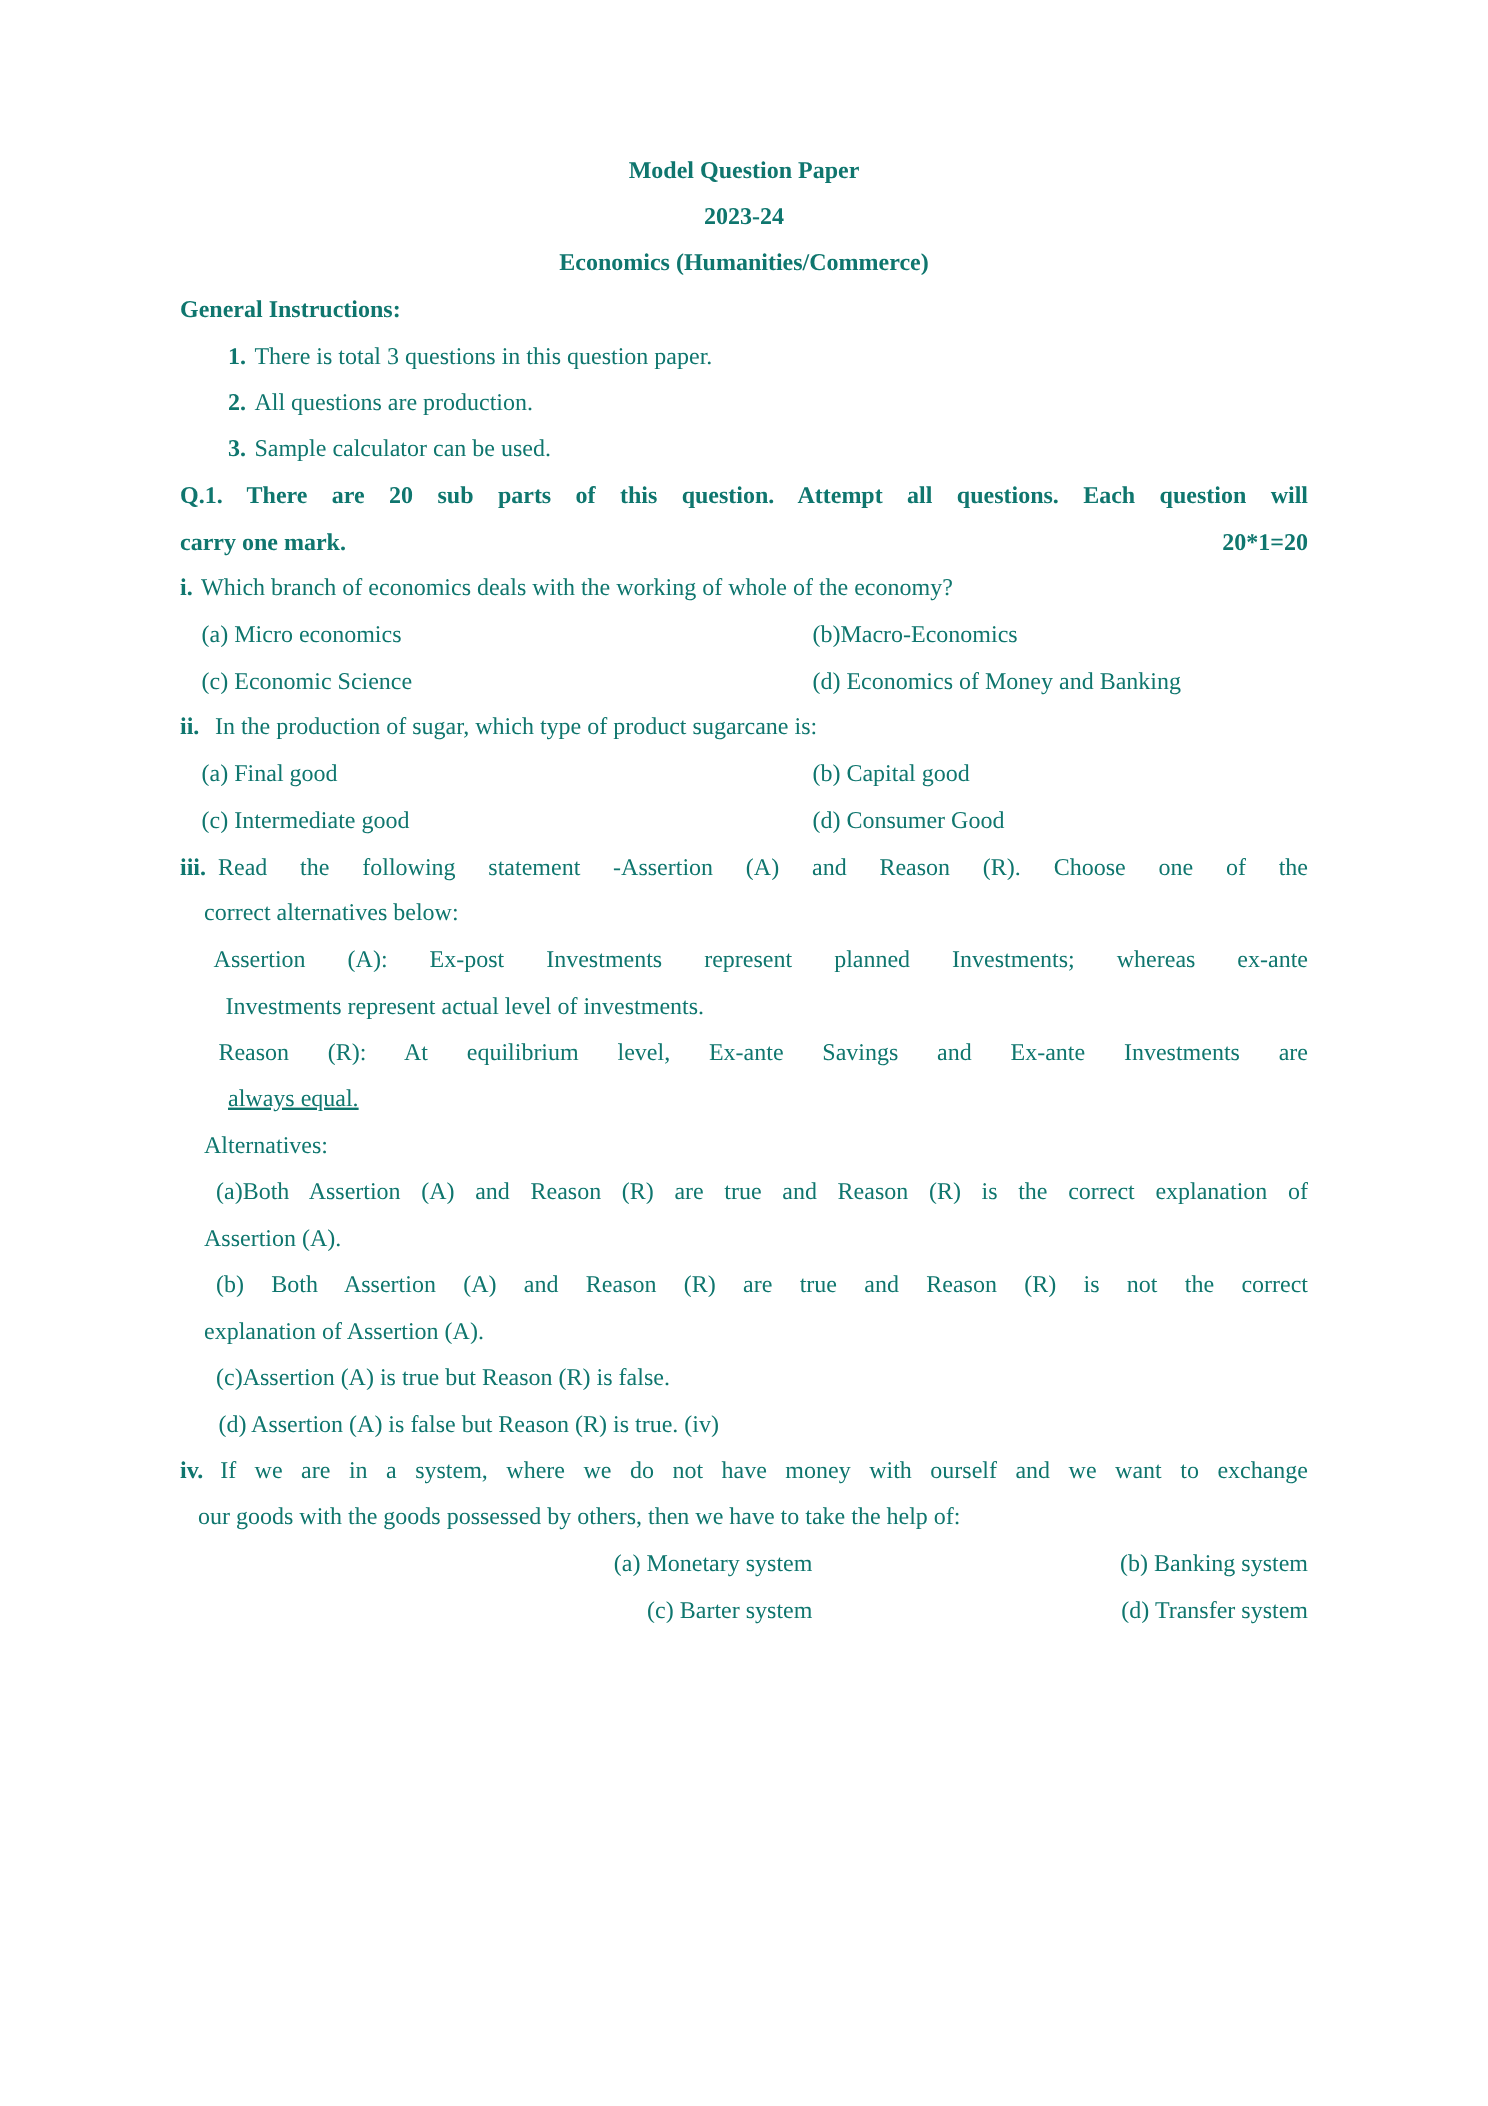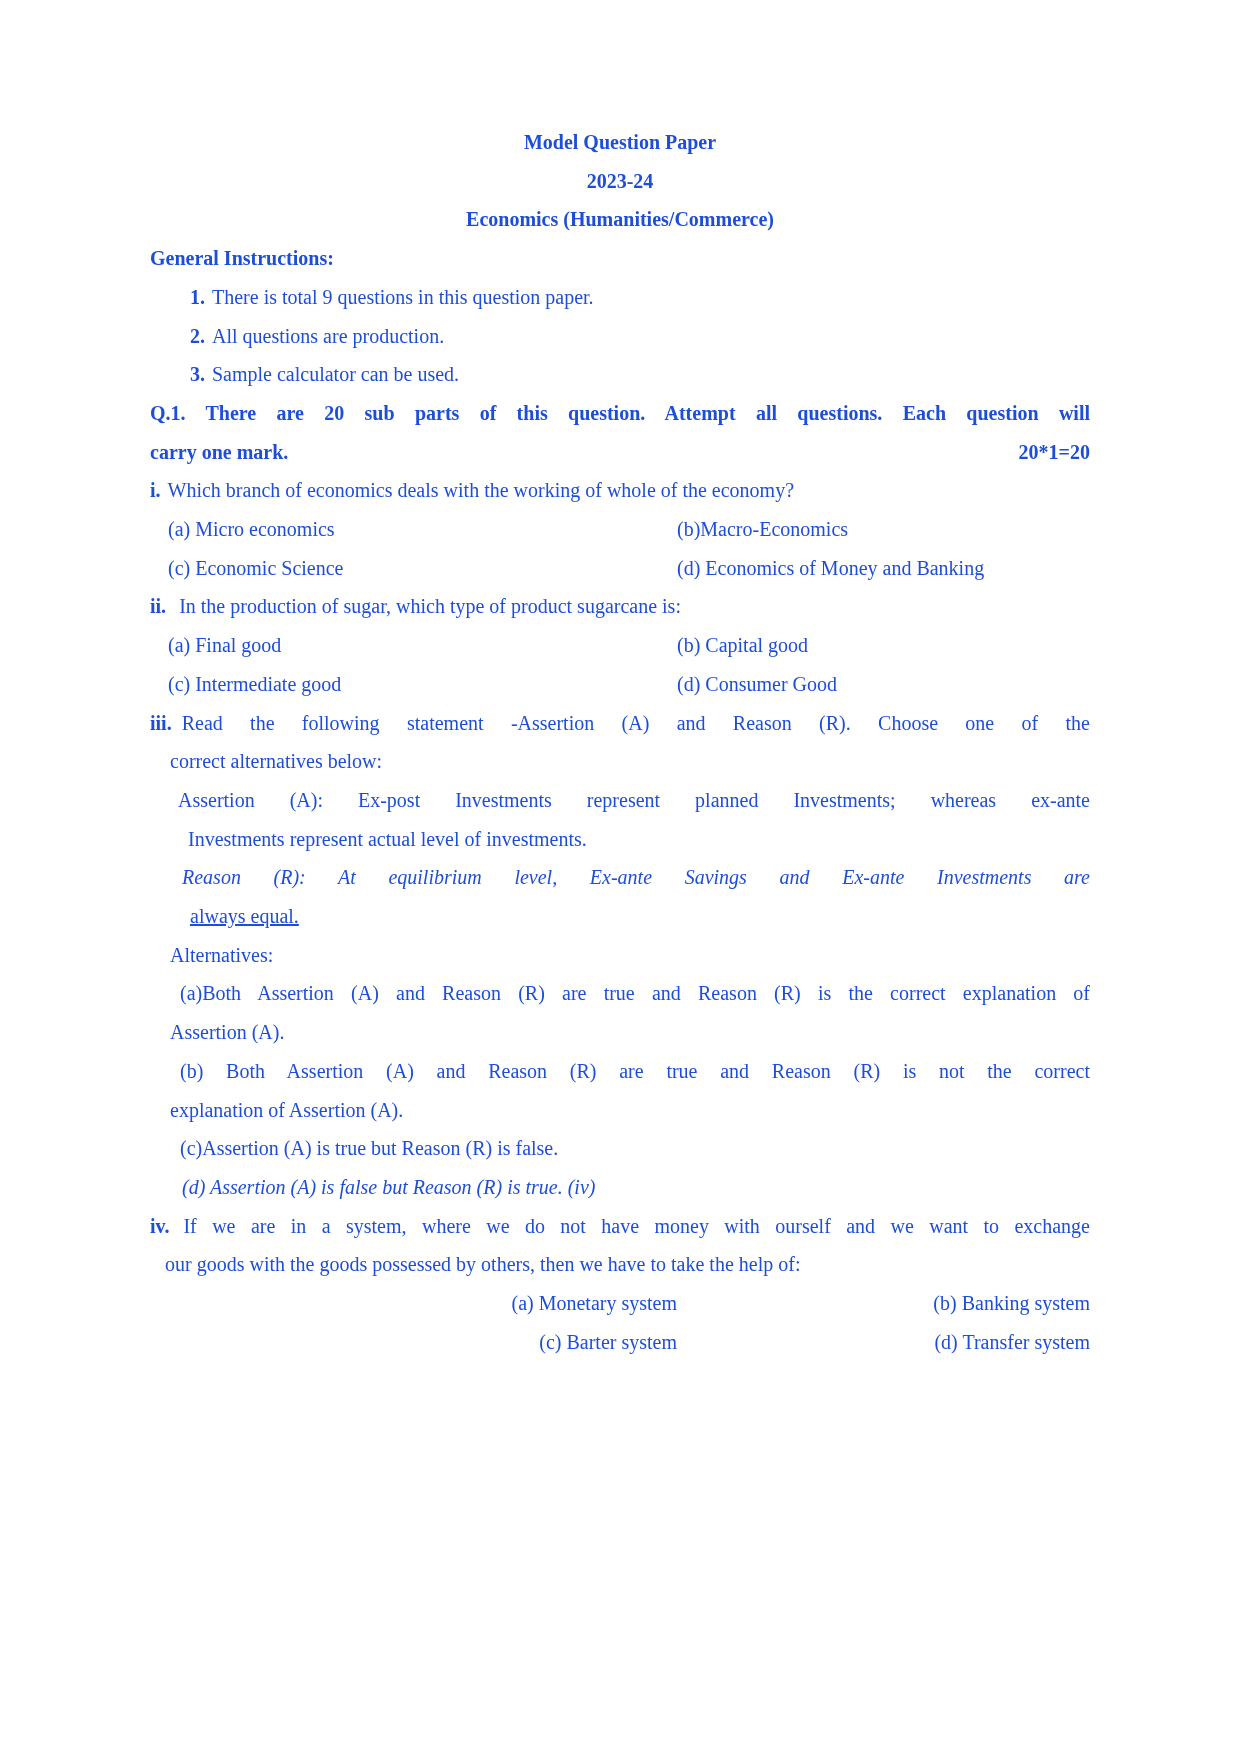--- a/index.html
+++ b/index.html
@@ -1,32 +1,32 @@
 <!DOCTYPE html>
 <html><head>
 <meta charset="utf-8">
 <style>
   html,body{margin:0;padding:0;background:#ffffff;}
   .page{
     position:relative;width:1240px;height:1755px;box-sizing:border-box;
-    padding:123px 150px 0 150px;background:#ffffff;color:#1d4ed8;
+    padding:123px 150px 0 150px;background:#ffffff;color:#0f766e;
     font-family:"Liberation Serif","DejaVu Serif",serif;
     font-size:20px;line-height:38.7px;
     overflow:hidden;
   }
   .b{font-weight:bold;}
   .center{text-align:center;}
   .row{display:flex;justify-content:space-between;}
   
   .js{text-align:justify;text-align-last:justify;}
   .in15{padding-left:15px;}
   .in20{padding-left:20px;}
   .in28{padding-left:28px;}
   .in30{padding-left:30px;}
-  .in32{padding-left:32px;font-style:italic;}
+  .in32{padding-left:32px;}
   .in38{padding-left:38px;}
   .in40{padding-left:40px;text-decoration:underline;}
   
   .ins{padding-left:40px;}
   .num{display:inline-block;width:22px;font-weight:bold;}
   
   .lbl{font-weight:bold;}
   .gi{margin-right:7px;}
   .gii{margin-right:13px;}
   .giii{margin-right:10px;}
@@ -40,21 +40,21 @@
 
 <div class="page">
 
   <div class="center b">Model Question Paper</div>
   <div class="center b">2023-24</div>
   <div class="center b">Economics (Humanities/Commerce)</div>
 
 
   <div class="b">General Instructions:</div>
 
-  <div class="ins"><span class="num">1.</span><span>There is total 9 questions in this question paper.</span></div>
+  <div class="ins"><span class="num">1.</span><span>There is total 3 questions in this question paper.</span></div>
   <div class="ins"><span class="num">2.</span><span>All questions are production.</span></div>
   <div class="ins"><span class="num">3.</span><span>Sample calculator can be used.</span></div>
 
   <div class="b">
     <div class="js">Q.1. There are 20 sub parts of this question. Attempt all questions. Each question will</div>
     <div class="row">
       <span>carry one mark.</span>
       <span>20*1=20</span>
     </div>
   </div>

